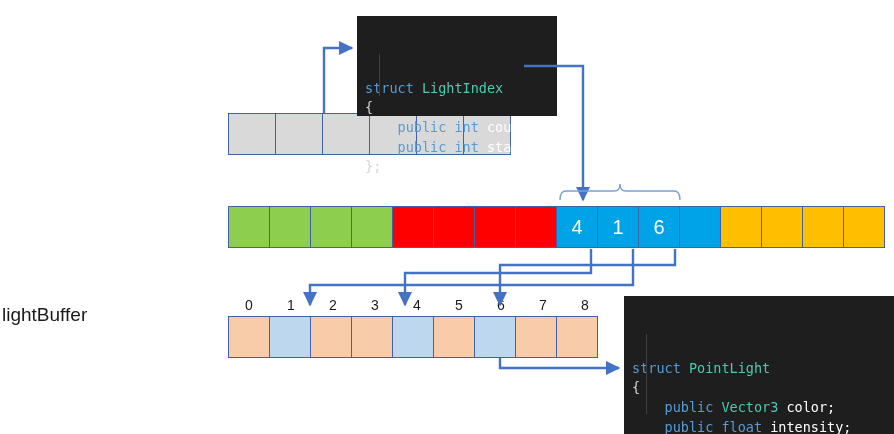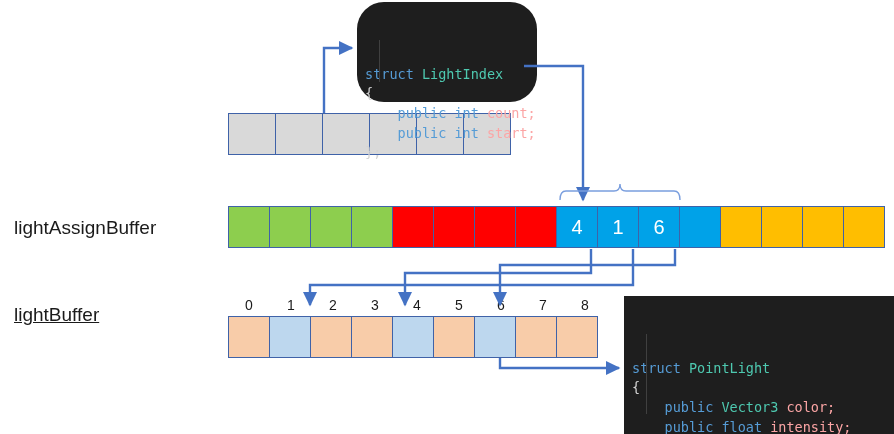--- a/index.html
+++ b/index.html
@@ -57,21 +57,21 @@
     box-sizing: border-box;
     padding: 4px 0 4px 0;
     font-family: "DejaVu Sans Mono", monospace;
     font-size: 13.5px;
     line-height: 19.6px;
     white-space: pre;
   }
   .codeblock .ln { padding-left: 8px; }
   .kw   { color: #569cd6; }
   .tp   { color: #4ec9b0; }
-  .pn   { color: #fca5a5; }
+  .pn   { color: #ffffff; }
   .punc { color: #d4d4d4; }
   .guide {
     position: absolute;
     width: 1px;
     background: #404040;
   }
 
   .bracket-label {
     position: absolute;
     font-size: 15px;
@@ -86,23 +86,22 @@
     width: 894px; height: 434px;
     pointer-events: none;
   }
 </style>
 </head>
 <body>
 
 <div id="stage">
 
 
-  <div class="row-label" style="left:14px; top:218px;">lightAssignBuffer</div>
 
-  <div class="row-label" style="left:14px; top:305px;text-decoration:underline;">lightBuffer</div>
+  <div class="row-label" style="left:2px; top:305px;">lightBuffer</div>
 
   <div class="cellrow" id="assign-table-row" style="left:228px; top:113px; height:42px;">
       <div class="cell" style="width: 48px; background: rgb(217, 217, 217);"></div>
       <div class="cell" style="width: 48px; background: rgb(217, 217, 217);"></div>
       <div class="cell" style="width: 48px; background: rgb(217, 217, 217);"></div>
       <div class="cell" style="width: 48px; background: rgb(217, 217, 217);"></div>
       <div class="cell" style="width: 48px; background: rgb(217, 217, 217);"></div>
       <div class="cell" style="width: 48px; background: rgb(217, 217, 217);"></div>
     </div>
 
@@ -143,21 +142,21 @@
       <div class="cell" style="width: 42px; background: rgb(248, 204, 169);"></div>
       <div class="cell" style="width: 42px; background: rgb(248, 204, 169);"></div>
       <div class="cell" style="width: 42px; background: rgb(189, 215, 238);"></div>
       <div class="cell" style="width: 42px; background: rgb(248, 204, 169);"></div>
       <div class="cell" style="width: 42px; background: rgb(189, 215, 238);"></div>
       <div class="cell" style="width: 42px; background: rgb(248, 204, 169);"></div>
       <div class="cell" style="width: 42px; background: rgb(248, 204, 169);"></div>
     </div>
 
 
-  <div class="codeblock" id="code-light-index" style="left:357px; top:2px; width:180px; height:100px;border-radius:27px;">
+  <div class="codeblock" id="code-light-index" style="left:357px; top:16px; width:200px; height:100px;">
     <div class="guide" style="left:22px; top:38px; height:42px;"></div>
   <div class="ln"><span class="kw">struct </span><span class="tp">LightIndex</span></div><div class="ln"><span class="punc">{</span></div><div class="ln"><span class="punc">    </span><span class="kw">public int </span><span class="pn">count;</span></div><div class="ln"><span class="punc">    </span><span class="kw">public int </span><span class="pn">start;</span></div><div class="ln"><span class="punc">};</span></div></div>
 
   <div class="codeblock" id="code-point-light" style="left:624px; top:296px; width:270px; height:138px;">
     <div class="guide" style="left:22px; top:38px; height:80px;"></div>
   <div class="ln"><span class="kw">struct </span><span class="tp">PointLight</span></div><div class="ln"><span class="punc">{</span></div><div class="ln"><span class="punc">    </span><span class="kw">public </span><span class="tp">Vector3</span><span class="pn"> color;</span></div><div class="ln"><span class="punc">    </span><span class="kw">public </span><span class="kw">float</span><span class="pn"> intensity;</span></div></div>
 
   <svg class="overlay" viewBox="0 0 894 434">
     <defs>
       <marker id="ah" markerWidth="7" markerHeight="7" refX="5.6" refY="3" orient="auto" markerUnits="strokeWidth">

